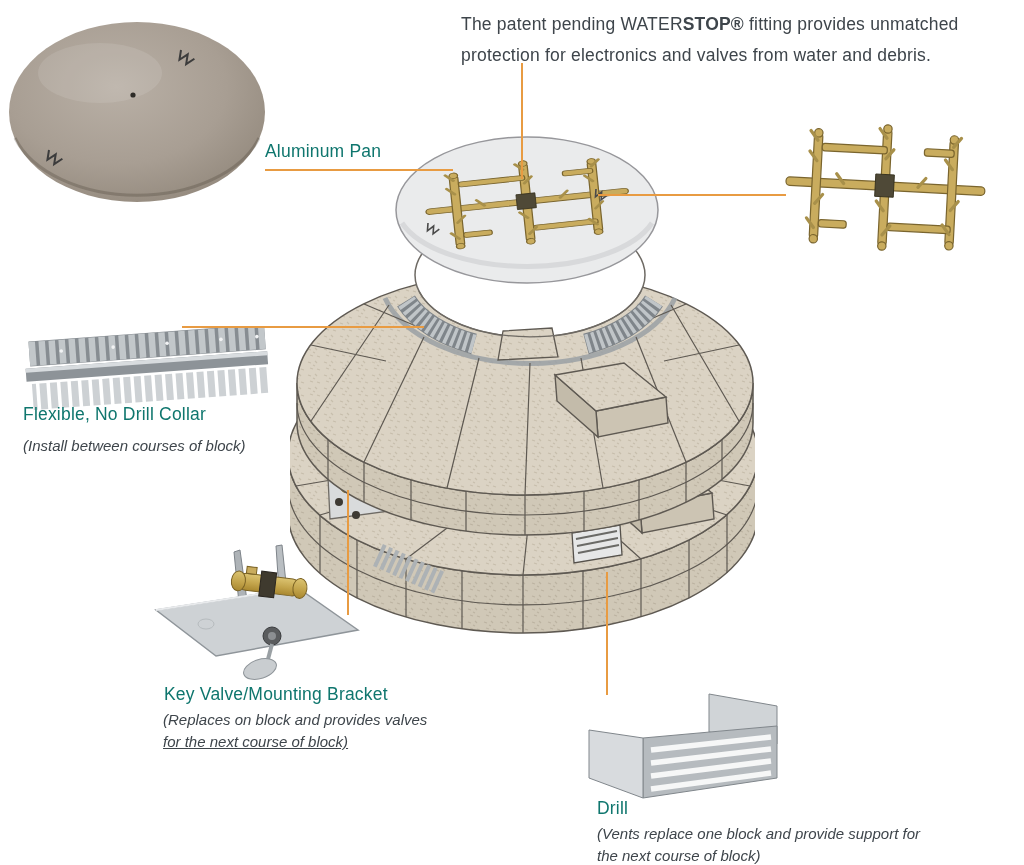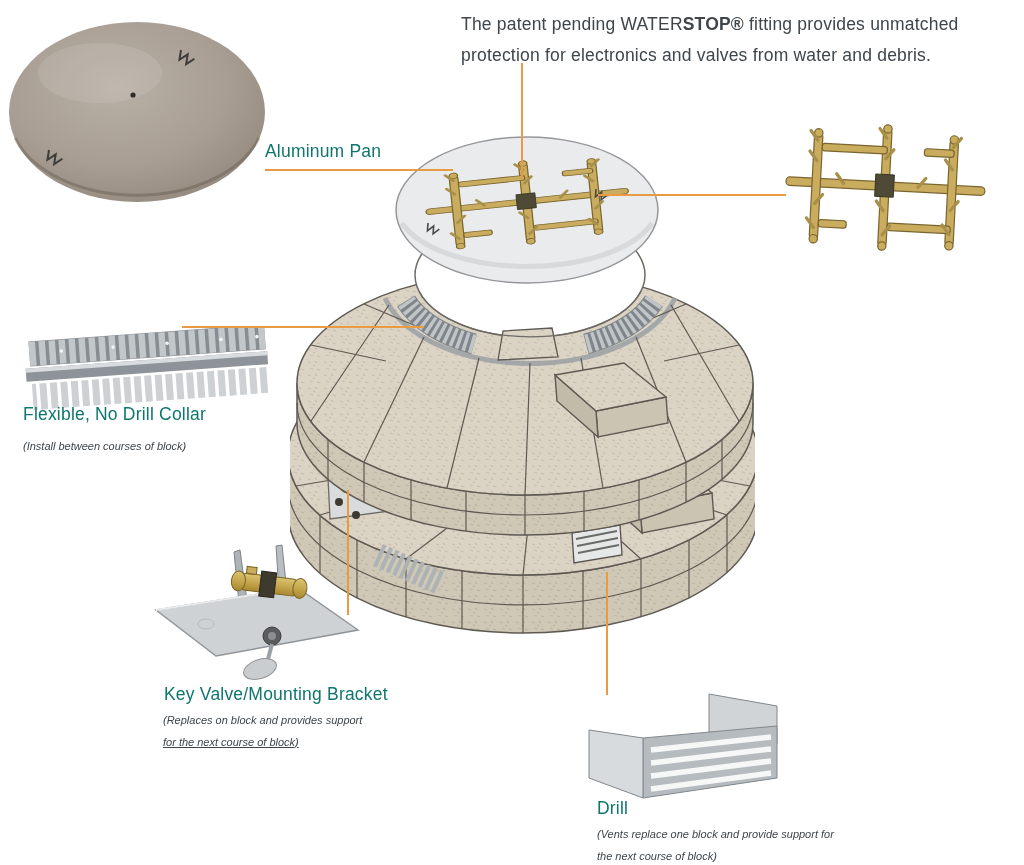--- a/index.html
+++ b/index.html
@@ -7,21 +7,21 @@
     position:relative;width:1024px;height:865px;background:#ffffff;
     font-family:"Liberation Sans", sans-serif;color:#3E454B;overflow:hidden;
   }
   .abs{position:absolute;}
   .note{
     left:461px;top:9px;width:566px;font-size:17.5px;line-height:31px;
     letter-spacing:.2px;color:#3E454B;z-index:6;
   }
   .note b{font-weight:700;}
   .lbl-title{font-size:17.5px;letter-spacing:.2px;color:#0f766e;z-index:6;white-space:nowrap;}
-  .lbl-sub{font-size:11px;font-style:italic;color:#3E454B;z-index:6;white-space:nowrap;line-height:22px;}
+  .lbl-sub{font-size:15px;font-style:italic;color:#3E454B;z-index:6;white-space:nowrap;line-height:22px;}
   .lbl-title sup{font-size:11px;}
   .leader{background:#E89B42;z-index:5;}
   svg{display:block;}
   .photo{z-index:2;}
 </style>
 </head>
 <body>
 
 <div id="canvas">
 
@@ -90,21 +90,21 @@
     <div>protection for electronics and valves from water and debris.</div>
   </div>
 
   <div class="abs lbl-title" style="left:265px;top:141px;">Aluminum Pan</div>
 
 
   <div class="abs lbl-title" style="left:23px;top:404px;">Flexible, No Drill Collar</div>
   <div class="abs lbl-sub" style="left:23px;top:435px;">(Install between courses of block)</div>
 
   <div class="abs lbl-title" style="left:164px;top:684px;text-align:right;">Key Valve/Mounting Bracket</div>
-  <div class="abs lbl-sub" style="left:163px;top:709px;">(Replaces on block and provides support</div>
+  <div class="abs lbl-sub" style="left:163px;top:709px;">(Replaces on block and provides valves</div>
   <div class="abs lbl-sub" style="left:163px;top:731px;text-decoration:underline;">for the next course of block)</div>
 
   <div class="abs lbl-title" style="left:597px;top:798px;">Drill</div>
   <div class="abs lbl-sub" style="left:597px;top:823px;">(Vents replace one block and provide support for</div>
   <div class="abs lbl-sub" style="left:597px;top:845px;">the next course of block)</div>
 
   <div class="abs leader" style="left:521px;top:63px;width:2px;height:116px;"></div>
   <div class="abs leader" style="left:265px;top:169px;width:188px;height:2px;"></div>
   <div class="abs leader" style="left:598px;top:194px;width:188px;height:2px;"></div>
   <div class="abs leader" style="left:182px;top:326px;width:242px;height:2px;"></div>

